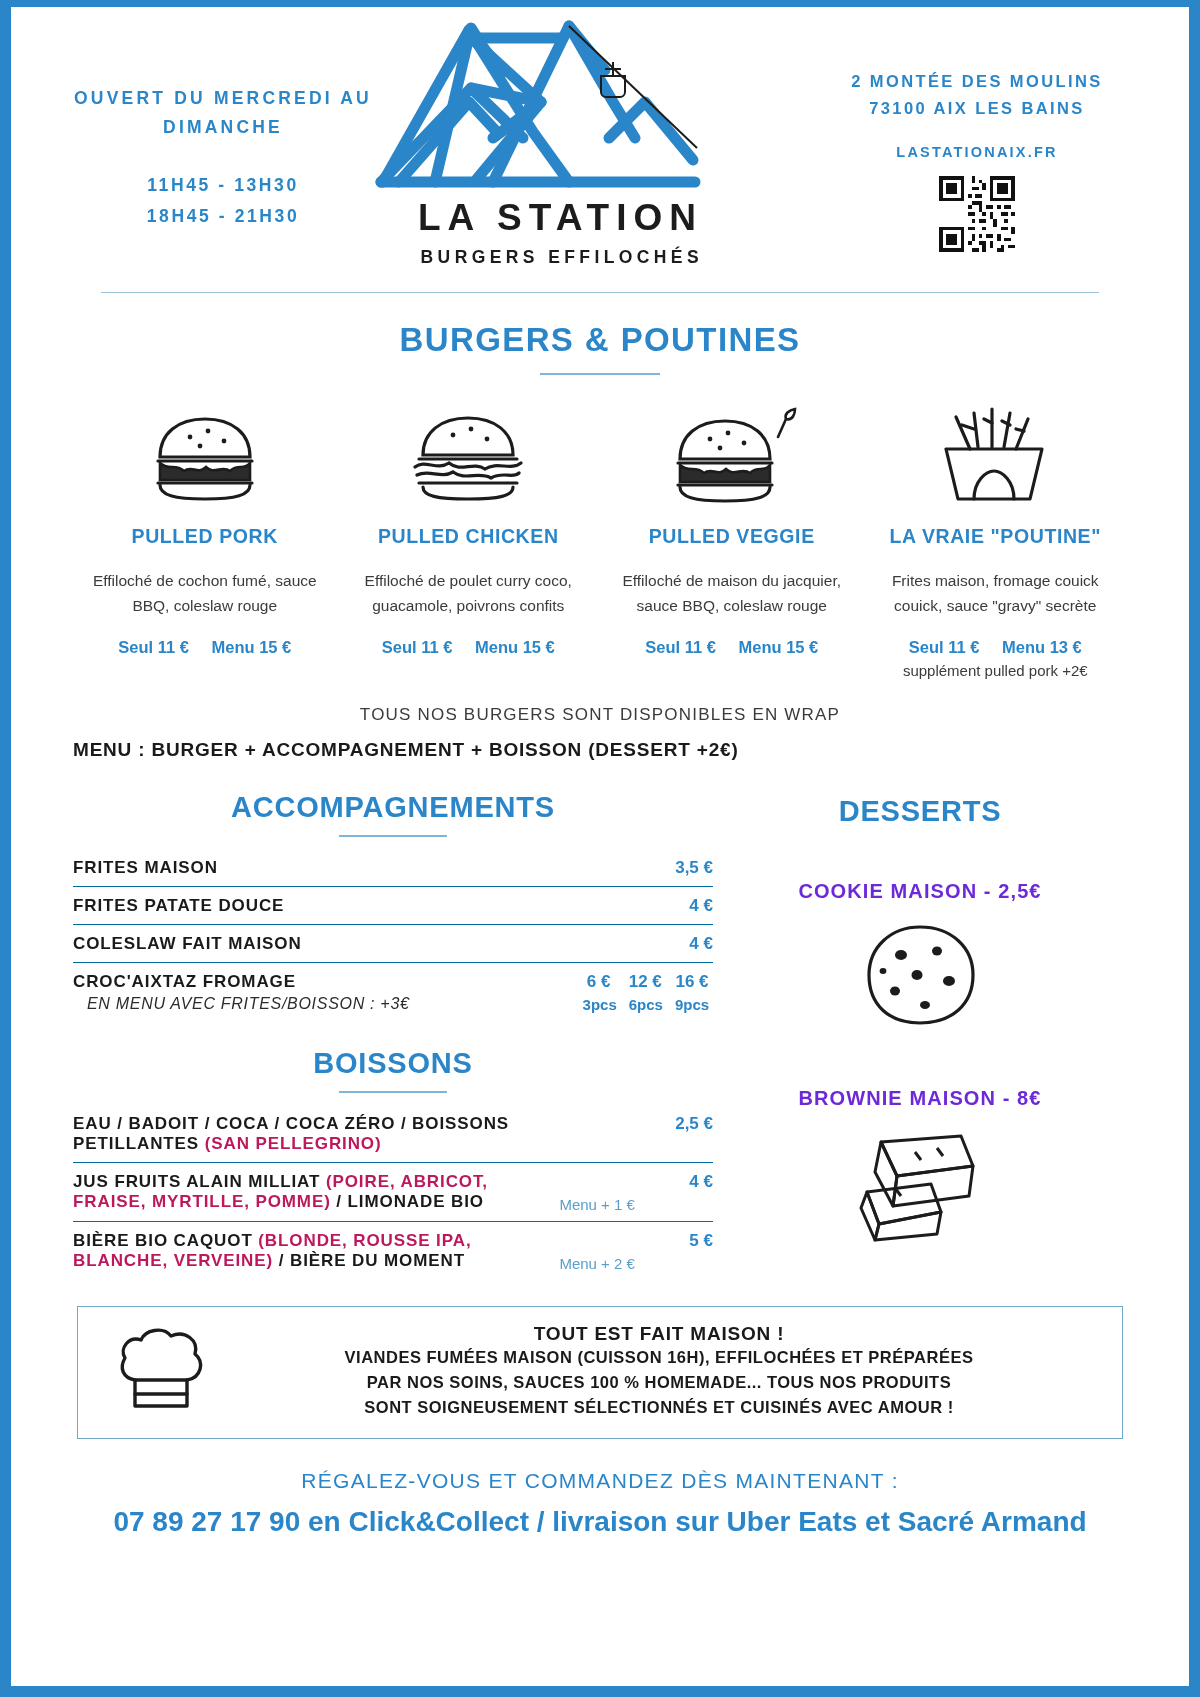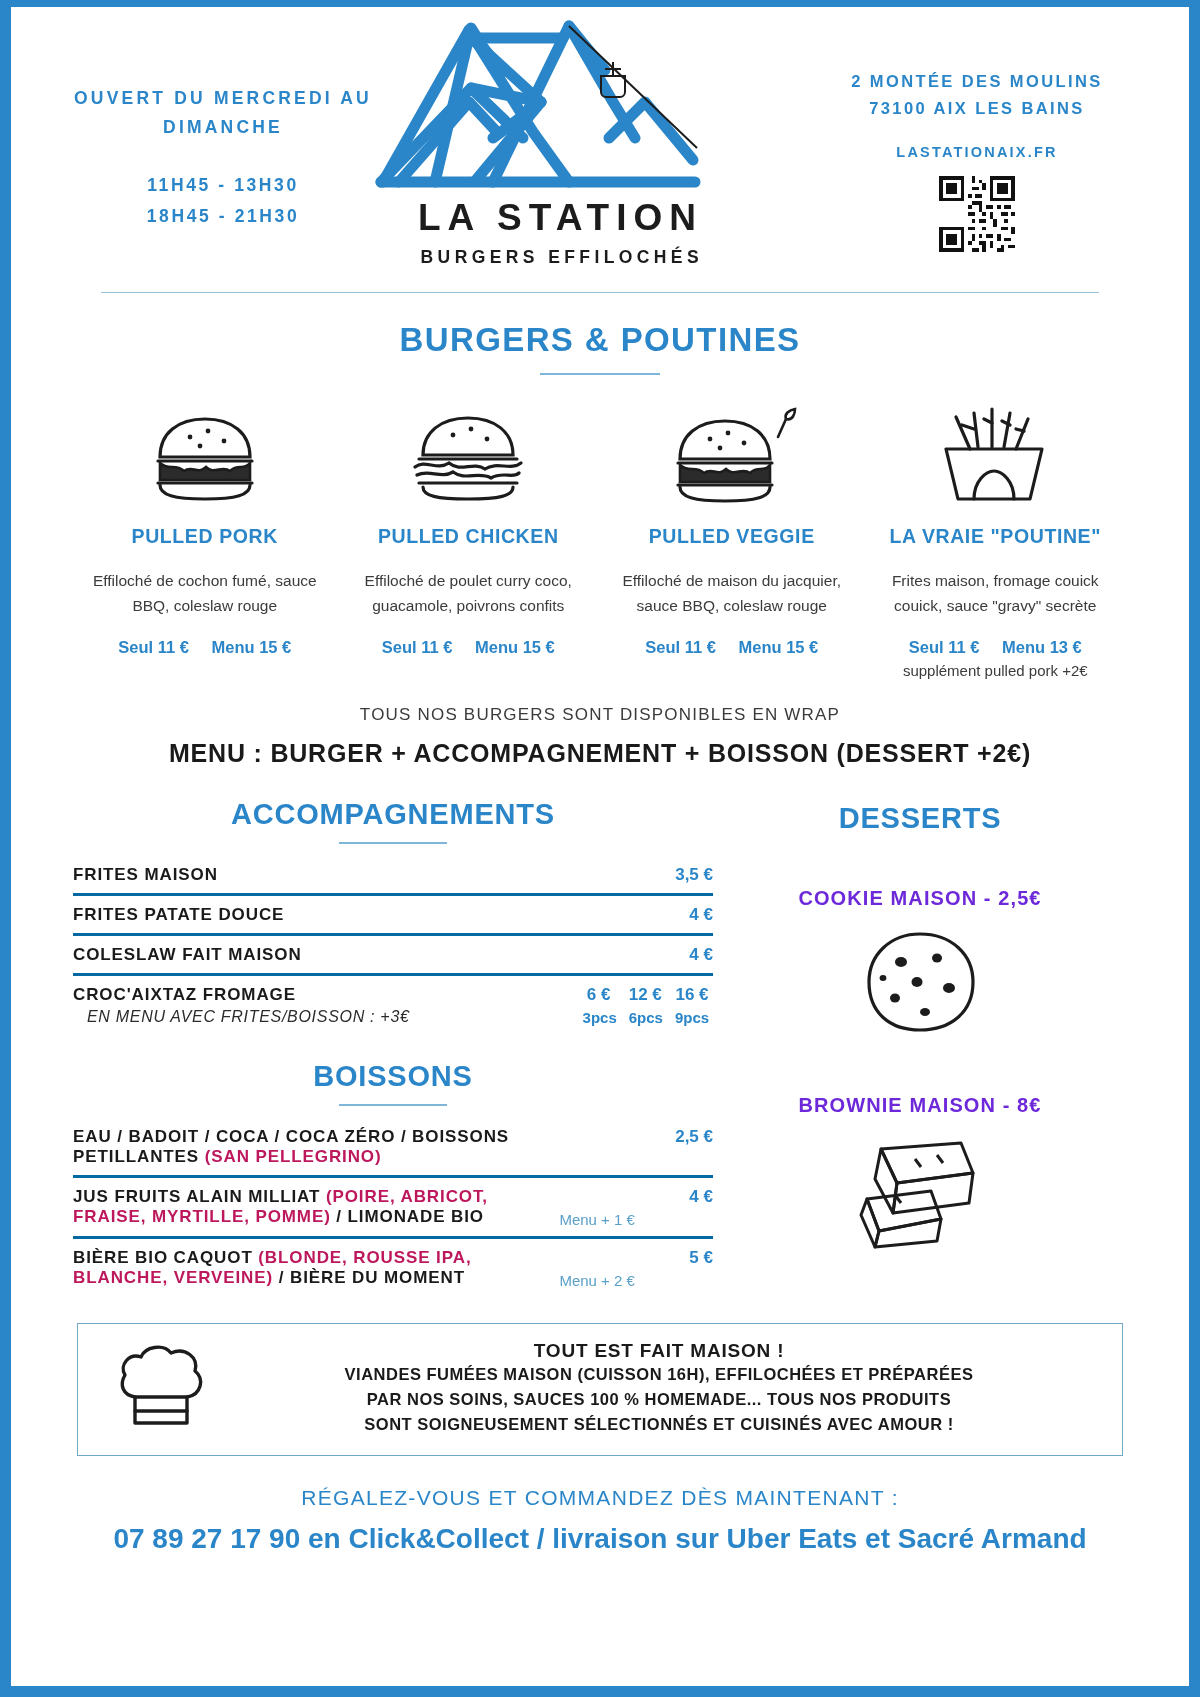--- a/index.html
+++ b/index.html
@@ -77,38 +77,38 @@
     margin-top: 20px; color: #2a86c8; font-weight: bold; font-size: 16.5px;
   }
   .burger-prices span { margin: 0 9px; }
   .burger-note { font-size: 15px; color: #3b3b3b; margin-top: 5px; }
 
   .wrap-note {
     text-align: center; font-size: 17px; color: #3b3b3b;
     letter-spacing: 1.2px; margin-top: 26px;
   }
   .menu-note {
-    text-align: center; font-size: 25px; font-weight: bold; color: #1a1a1a;
+    text-align: left; font-size: 19px; font-weight: bold; color: #1a1a1a;
     letter-spacing: 0.8px; margin-top: 14px;
   }
 
   
   .mid { display: flex; margin-top: 30px; }
   .col-left { width: 640px; }
   .col-right { flex: 1; text-align: center; padding-top: 4px; }
 
   .sub-title {
     text-align: center; color: #2a86c8; font-weight: bold;
     font-size: 29px; letter-spacing: 0.8px;
   }
   .sub-underline { width: 108px; height: 2px; background: #7fb6d8; margin: 11px auto 0; }
 
   table.menu-tbl { width: 100%; border-collapse: collapse; margin-top: 12px; }
   table.menu-tbl td { padding: 9px 0 8px; vertical-align: top; }
-  table.menu-tbl tr + tr td { border-top: 3px solid #0369a1; }
+  table.menu-tbl tr + tr td { border-top: 1px solid #0369a1; }
   .it-name { font-size: 17px; font-weight: bold; letter-spacing: 0.9px; color: #1a1a1a; }
   .it-sub { font-size: 16px; font-style: italic; color: #2b2b2b; letter-spacing: 0.7px; display: block; margin-top: 3px; padding-left: 14px; }
   .it-price { text-align: right; white-space: nowrap; color: #2a86c8; font-weight: bold; font-size: 17px; }
   .it-price2 { text-align: right; white-space: nowrap; color: #2a86c8; font-weight: bold; font-size: 15px; display: block; margin-top: 4px; }
   .it-price-sm { text-align: left; white-space: nowrap; color: #5aa0c8; font-size: 15px; display: block; margin-top: 4px; font-weight: normal; }
   .pcol { display: inline-block; min-width: 42px; text-align: center; }
   .reg { font-weight: bold; color: #be185d; }
 
   .dessert-name {
     font-size: 20px; font-weight: bold; letter-spacing: 1.1px; color: #6d28d9;

